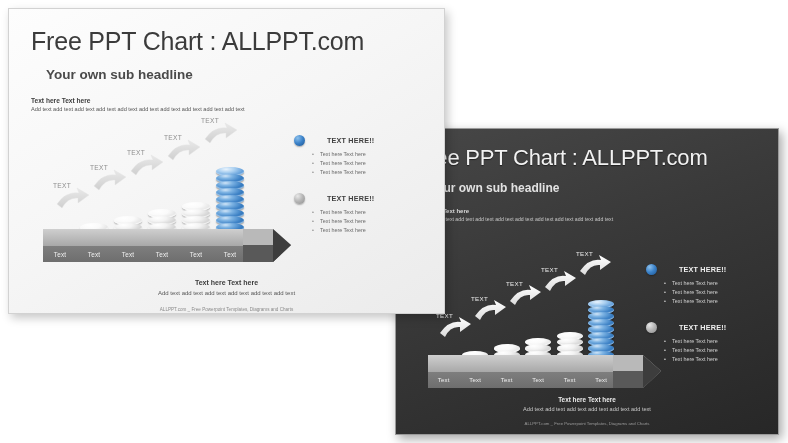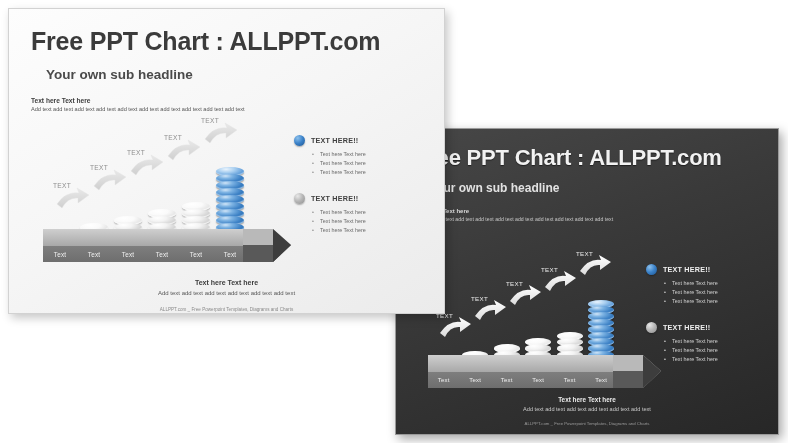--- a/index.html
+++ b/index.html
@@ -24,21 +24,21 @@
   .slide-dark {
     left:395px; top:128px; width:384px; height:307px;
     background:linear-gradient(160deg,#474747 0%,#3a3a3a 38%,#272727 100%);
     border:1px solid #9a9a9a;
     box-shadow:3px 4px 10px rgba(0,0,0,.35);
     z-index:2;
   }
 
   
   .title {
-    position:absolute; font-weight:bold; white-space:nowrap;
+    position:absolute; font-weight:normal; white-space:nowrap;
     letter-spacing:-.2px;
   }
   .slide-light .title { left:22px; top:18px; font-size:25px; color:#3b3b3b; }
   .slide-dark  .title { left:19px; top:16px; font-size:22px; color:#f2f2f2;
                         text-shadow:0 1px 1px rgba(0,0,0,.5); }
 
   .subtitle { position:absolute; white-space:nowrap; font-weight:700; }
   .slide-light .subtitle { left:37px; top:58px; font-size:13.5px; color:#4a4a4a; }
   .slide-dark  .subtitle { left:33px; top:52px; font-size:12px; color:#e2e2e2; }
 
@@ -121,21 +121,21 @@
   .legend-head { display:flex; align-items:center; gap:6px; margin-bottom:4px; }
   .dot { width:11px; height:11px; border-radius:50%; flex:0 0 auto; }
   .dot.blue {
     background:radial-gradient(circle at 33% 28%, #8cc0ec 0%, #3b82c9 48%, #1c5491 100%);
     box-shadow:0 1px 1.5px rgba(0,0,0,.3);
   }
   .dot.gray {
     background:radial-gradient(circle at 33% 28%, #e8e8e8 0%, #b6b6b6 48%, #8d8d8d 100%);
     box-shadow:0 1px 1.5px rgba(0,0,0,.28);
   }
-  .legend-title { font-size:7.2px; font-weight:bold; color:#3f3f3f; letter-spacing:.2px; }
+  .legend-title { font-size:7.2px; font-weight:bold; color:#3f3f3f; letter-spacing:.2px;margin-left:16px; }
   .slide-dark .legend-title { color:#f0f0f0; }
   .legend-lines { margin-left:18px; }
   .legend-line {
     font-size:5.4px; color:#6a6a6a; line-height:1.68; position:relative;
     padding-left:8px; white-space:nowrap;
   }
   .legend-line:before {
     content:"•"; position:absolute; left:0; top:-0.5px; font-size:5.4px; color:#8c8c8c;
   }
   .slide-dark .legend-line { color:#d0d0d0; }

